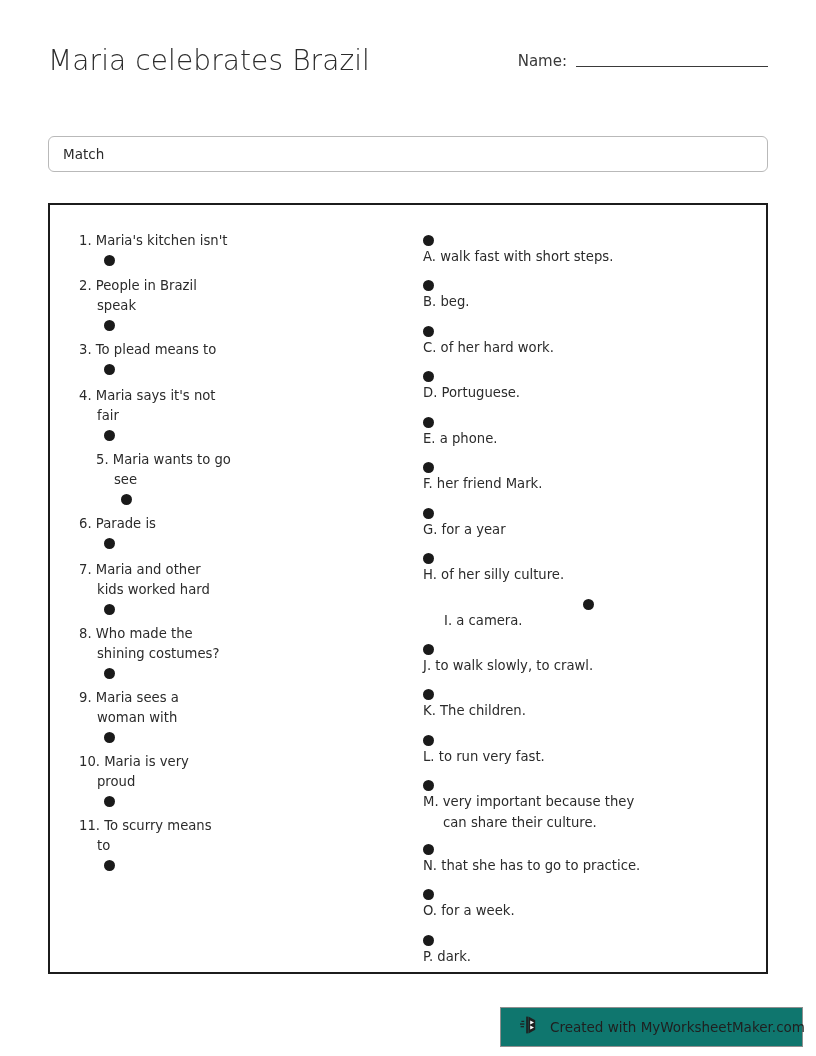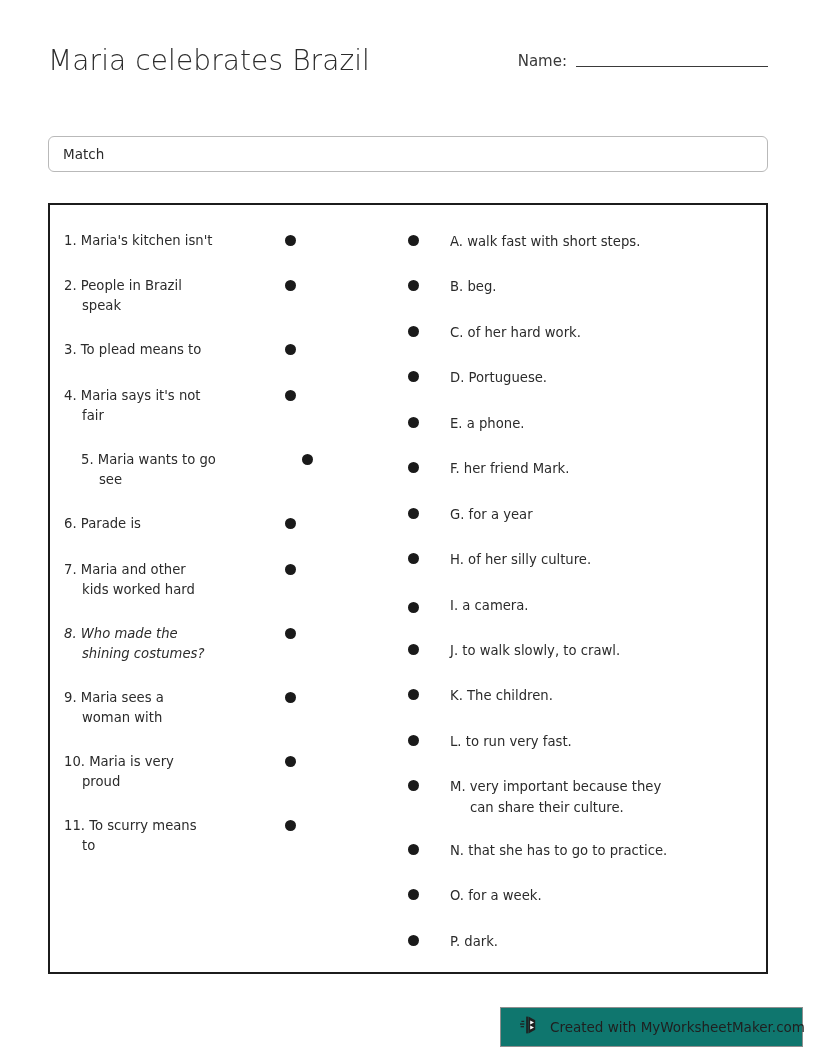--- a/index.html
+++ b/index.html
@@ -89,23 +89,24 @@
 
   .column {
     position: absolute;
     top: 0;
   }
   #prompts-column { left: 0; width: 330px; }
   #answers-column { left: 358px; width: 362px; }
 
   .match-row {
     position: absolute;
-    left: 0;
+    left: 15px;
     display: flex;
     align-items: flex-start;
+    flex-direction: column;
   }
 
   
   #prompts-column .match-row {
     width: 256px;
     padding-left: 14px;
   }
   .prompt-text {
     width: 178px;
     font-size: 13.2px;
@@ -228,21 +229,21 @@
           <span class="dot"></span>
         </div>
       </div>
       <div class="match-row" style="top: 355px;">
         <div class="prompt-text">7. Maria and other
 kids worked hard</div>
         <div class="prompt-dot-cell">
           <span class="dot"></span>
         </div>
       </div>
-      <div class="match-row" style="top: 419px; font-style: italic;">
+      <div class="match-row" style="top: 419px;">
         <div class="prompt-text">8. Who made the
 shining costumes?</div>
         <div class="prompt-dot-cell">
           <span class="dot"></span>
         </div>
       </div>
       <div class="match-row" style="top: 483px;">
         <div class="prompt-text">9. Maria sees a
 woman with</div>
         <div class="prompt-dot-cell">

